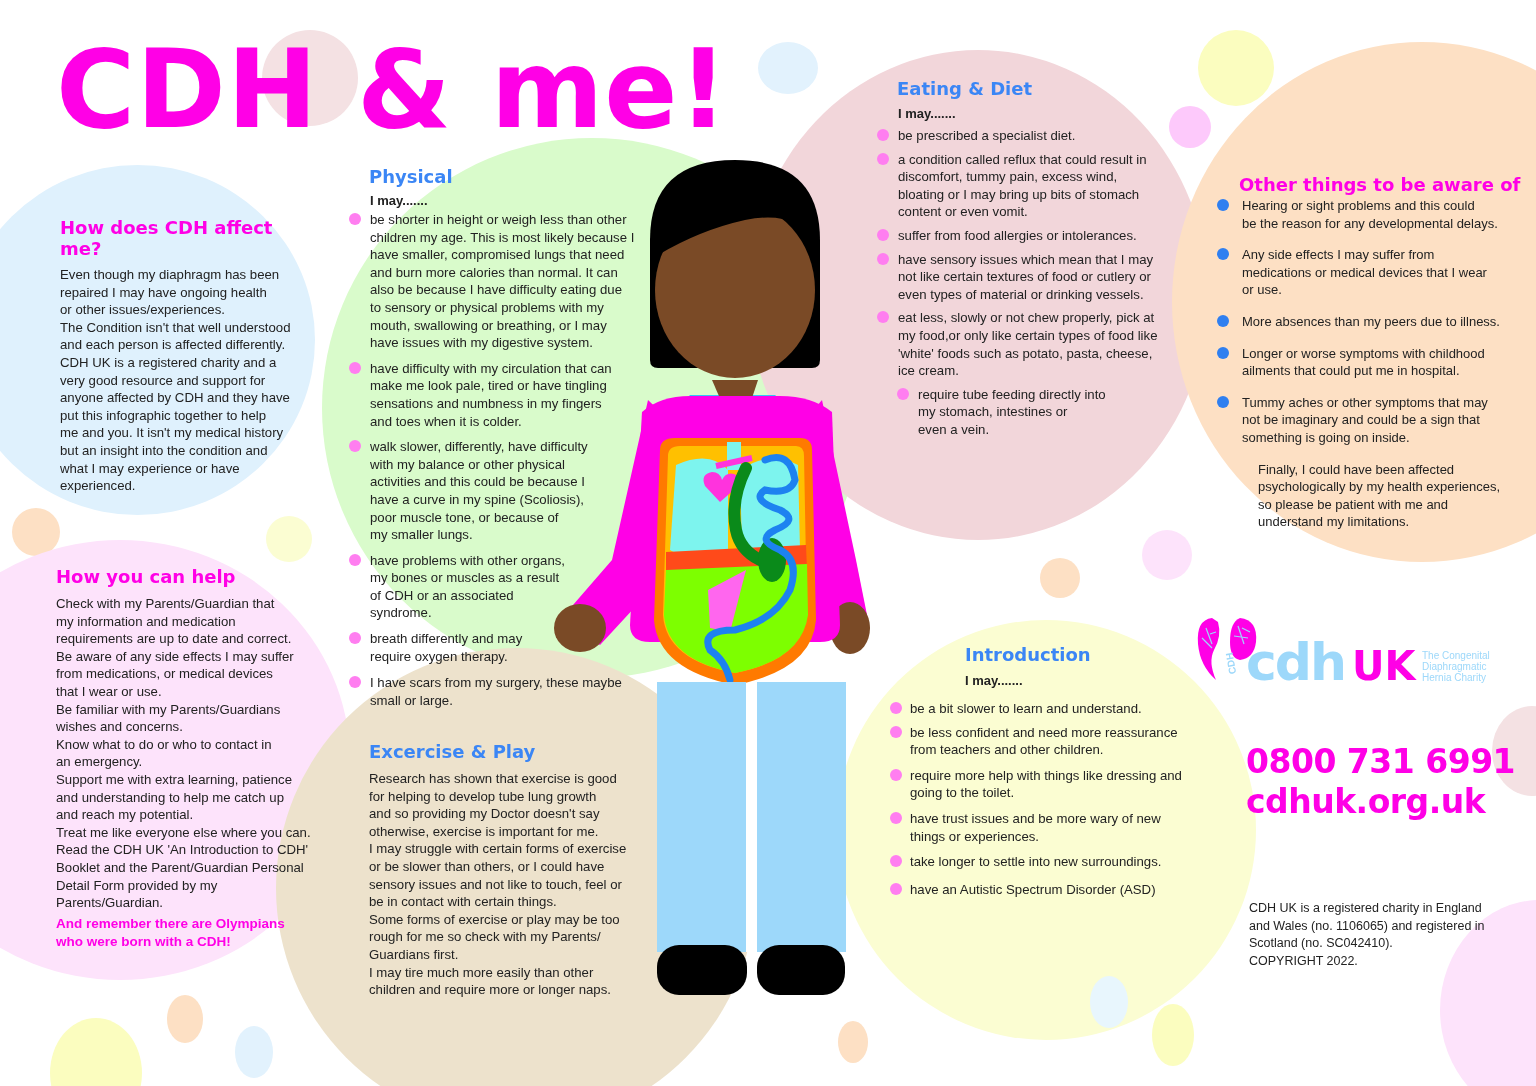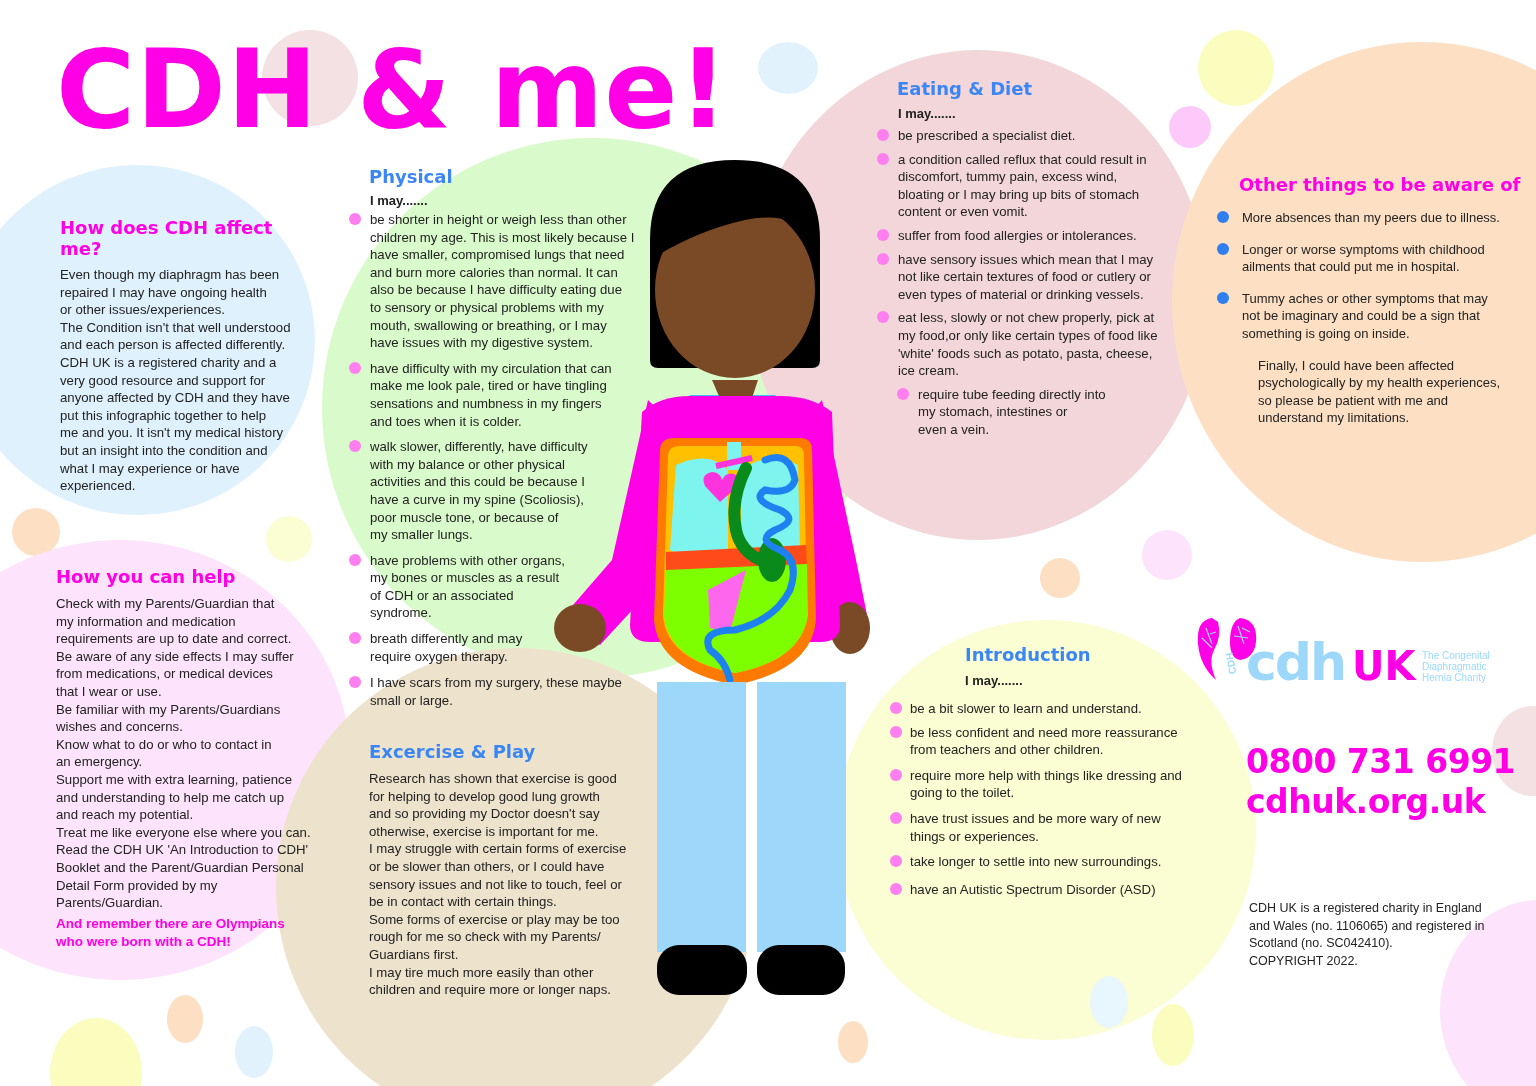--- a/index.html
+++ b/index.html
@@ -147,21 +147,21 @@
       <div>I have scars from my surgery, these maybe</div>
         <div>small or large.</div>
       </li>
   </ul>
 </section>
 
 <section class="abs" style="left:369px;top:741px;width:290px;">
   <div class="h-blue" style="margin-bottom:8px;">Excercise &amp; Play</div>
   <div class="para">
     <p>Research has shown that exercise is good</p>
-    <p>for helping to develop good lung growth</p>
+    <p>for helping to develop tube lung growth</p>
     <p>and so providing my Doctor doesn't say</p>
     <p>otherwise, exercise is important for me.</p>
     <p>I may struggle with certain forms of exercise</p>
     <p>or be slower than others, or I could have</p>
     <p>sensory issues and not like to touch, feel or</p>
     <p>be in contact with certain things.</p>
     <p>Some forms of exercise or play may be too</p>
     <p>rough for me so check with my Parents/</p>
     <p>Guardians first.</p>
     <p>I may tire much more easily than other</p>
@@ -254,22 +254,33 @@
     <li style="padding-left:42px;">
         <span class="dot" style="left:21px;top:2px;"></span>
       <div>require tube feeding directly into</div>
         <div>my stomach, intestines or</div>
         <div>even a vein.</div>
       </li>
   </ul>
 </section>
 
 <section class="abs" style="left:1216px;top:174px;width:310px;">
-  <div class="h-pink" style="margin-left:23px;margin-bottom:14px;">Other things to be aware of</div>
+  <div class="h-pink" style="margin-left:23px;margin-bottom:2px;">Other things to be aware of</div>
   <ul class="bul">
+    <li style="padding-left:26px;margin-bottom:14px;font-size:13px;">
+        <span class="dot blue" style="left:1px;top:2px;"></span>
+      <div>Hearing or sight problems and this could</div>
+        <div>be the reason for any developmental delays.</div>
+      </li>
+    <li style="padding-left:26px;margin-bottom:14px;font-size:13px;">
+        <span class="dot blue" style="left:1px;top:2px;"></span>
+      <div>Any side effects I may suffer from</div>
+        <div>medications or medical devices that  I wear</div>
+        <div>or use.</div>
+      </li>
     <li style="padding-left:26px;margin-bottom:14px;font-size:13px;">
         <span class="dot blue" style="left:1px;top:2px;"></span>
       <div>More absences than my peers due to illness.</div>
       </li>
     <li style="padding-left:26px;margin-bottom:14px;font-size:13px;">
         <span class="dot blue" style="left:1px;top:2px;"></span>
       <div>Longer or worse symptoms with  childhood</div>
         <div>ailments that could put me in hospital.</div>
       </li>
     <li style="padding-left:26px;font-size:13px;">

